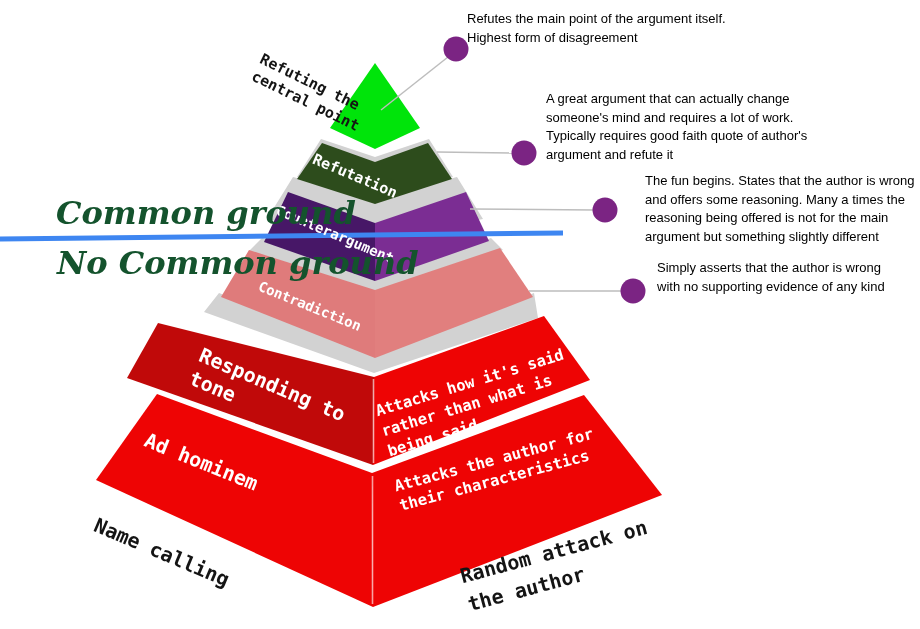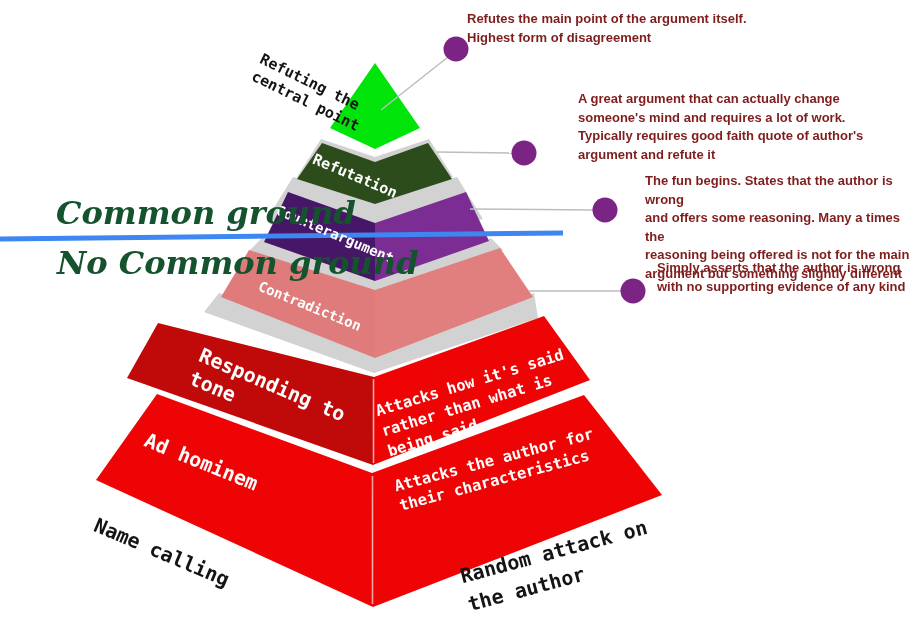--- a/index.html
+++ b/index.html
@@ -9,39 +9,39 @@
   }
   .canvas svg{position:absolute;left:0;top:0;}
   .lbl{
     position:absolute;font-family:"DejaVu Sans Mono",monospace;font-weight:bold;
     white-space:pre-line;transform-origin:left top;line-height:1.25;
   }
   .lbl.white{color:#ffffff;}
   .lbl.dark{color:#141414;}
   .note{
     position:absolute;font-family:"Liberation Sans",sans-serif;font-size:13px;
-    line-height:18.5px;color:#7f1d1d;white-space:pre-line;font-weight:bold;
+    line-height:18.5px;color:#000000;white-space:pre-line;
   }
   .script{
     position:absolute;font-family:"DejaVu Serif",serif;font-style:italic;font-weight:bold;
     font-size:32px;color:#14532d;white-space:nowrap;
   }
   
   #lbl-refuting{left:265px;top:50px;font-size:15px;transform:rotate(26deg);line-height:19px;}
   #lbl-refutation{left:317px;top:150px;font-size:15px;transform:rotate(23deg);}
   #lbl-counterargument{left:280px;top:202px;font-size:14px;transform:rotate(23deg);}
   #lbl-contradiction{left:262px;top:278px;font-size:14px;transform:rotate(22deg);}
   #lbl-responding{left:205px;top:343px;font-size:20px;line-height:25px;transform:rotate(23deg);}
   #lbl-adhominem{left:150px;top:428px;font-size:20px;transform:rotate(22deg);}
   #lbl-namecalling{left:100px;top:513px;font-size:20px;transform:rotate(23deg);}
   #lbl-attackshow{left:373px;top:402px;font-size:15.5px;line-height:21px;transform:rotate(-17deg);}
   #lbl-attacksauthor{left:392px;top:477px;font-size:15.5px;line-height:20px;transform:rotate(-15deg);}
   #lbl-randomattack{left:457px;top:563px;font-size:20px;line-height:29px;transform:rotate(-15deg);}
   #note-1{left:467px;top:10px;width:285px;}
-  #note-2{left:546px;top:90px;width:300px;margin-left:32px;}
+  #note-2{left:546px;top:90px;width:300px;}
   #note-3{left:645px;top:172px;width:275px;}
   #note-4{left:657px;top:259px;width:260px;}
   #common-ground{left:56px;top:194px;}
   #no-common-ground{left:57px;top:244px;}
 </style>
 </head>
 <body>
 
 <div class="canvas">
 

